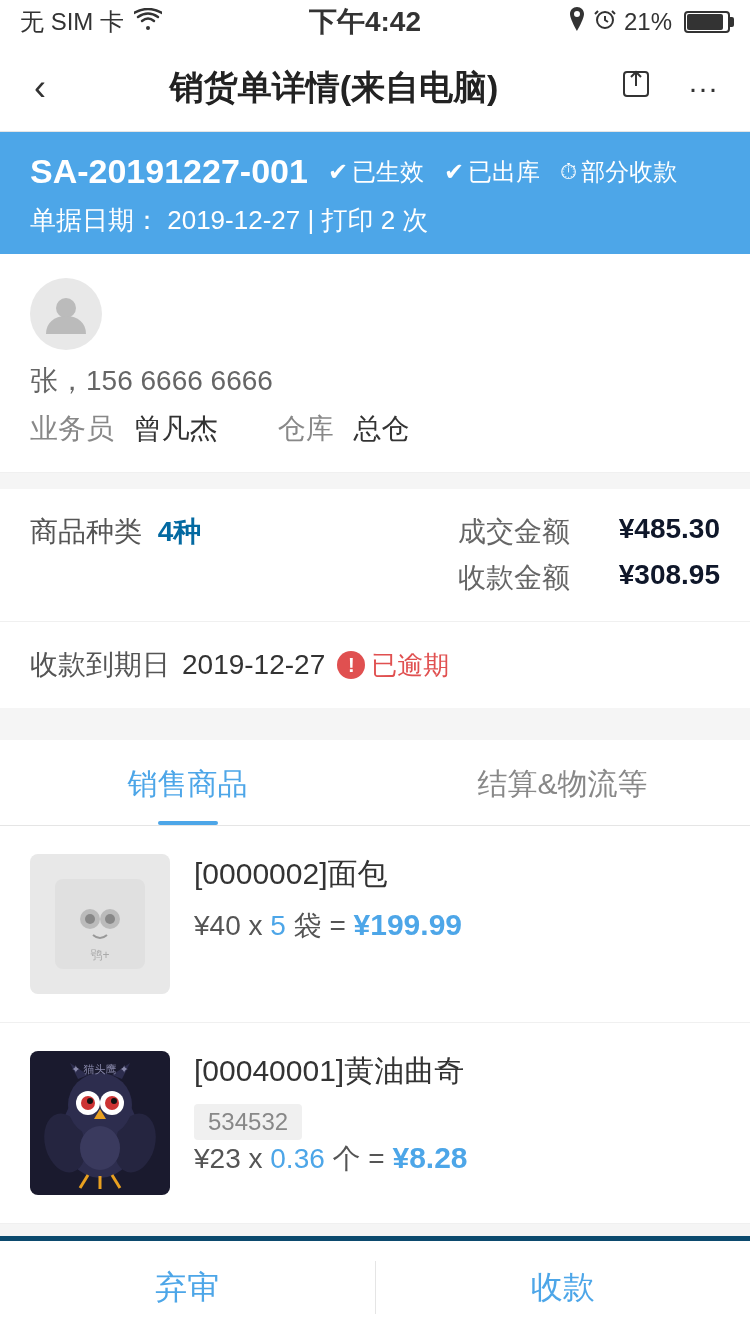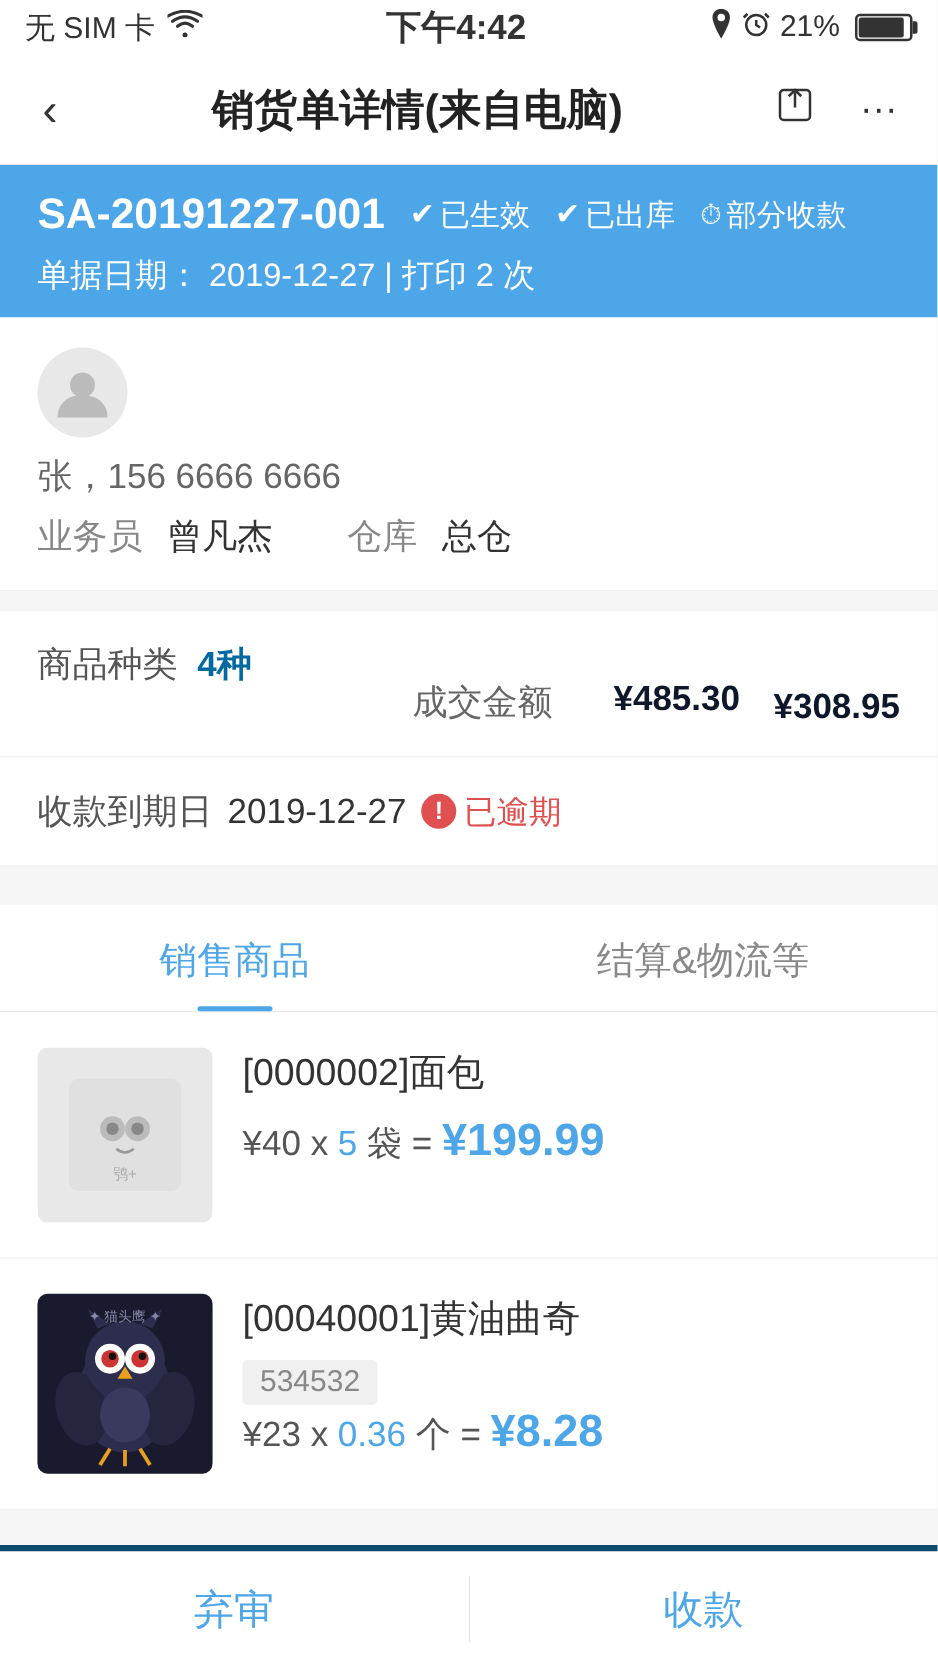--- a/index.html
+++ b/index.html
@@ -168,21 +168,21 @@
     
     .stats-section {
       background: #fff;
       padding: 24px 30px;
       display: flex;
       justify-content: space-between;
       align-items: flex-start;
     }
     .stats-left { font-size: 28px; color: #555; }
     .stats-count { font-weight: 600; color: #0369a1; margin-left: 8px; }
-    .stats-right { display: flex; flex-direction: row; gap: 8px; align-items: flex-end; margin-top: 30px; }
+    .stats-right { display: flex; flex-direction: column; gap: 8px; align-items: flex-end; }
     .stat-row { display: flex; justify-content: space-between; gap: 30px; font-size: 28px; }
     .stat-label { color: #666; }
     .stat-value { color: #0f172a; font-weight: 700; min-width: 120px; text-align: right; }
 
     
     .due-section {
       background: #fff;
       padding: 24px 30px;
       border-top: 1px solid #f0f0f0;
       display: flex;
@@ -286,21 +286,21 @@
       color: #888;
       font-size: 24px;
       padding: 4px 14px;
       border-radius: 4px;
     }
     .product-price {
       font-size: 28px;
       color: #555;
     }
     .price-highlight { color: #4da6e8; font-weight: 500; }
-    .price-total { color: #4da6e8; font-weight: 600; font-size: 36px; }
+    .price-total { color: #4da6e8; font-weight: 600; font-size: 30px; }
 
     
     .bottom-bar {
       position: fixed;
       bottom: 0;
       left: 0;
       width: 750px;
       height: 98px;
       background: #fff;
       border-top: 5px solid #0c4a6e;
@@ -437,20 +437,21 @@
   <div class="stats-left">
     <span>商品种类</span>
     <span class="stats-count">4种</span>
   </div>
   <div class="stats-right">
     <div class="stat-row">
       <span class="stat-label">成交金额</span>
       <span class="stat-value">¥485.30</span>
     </div>
     <div class="stat-row">
+      <span class="stat-label">收款金额</span>
       <span class="stat-value">¥308.95</span>
     </div>
   </div>
 </div>
 
 <div class="due-section">
   <span>收款到期日</span>
   <span class="due-date">2019-12-27</span>
   <span class="overdue-badge">
     <span class="overdue-dot">!</span>

